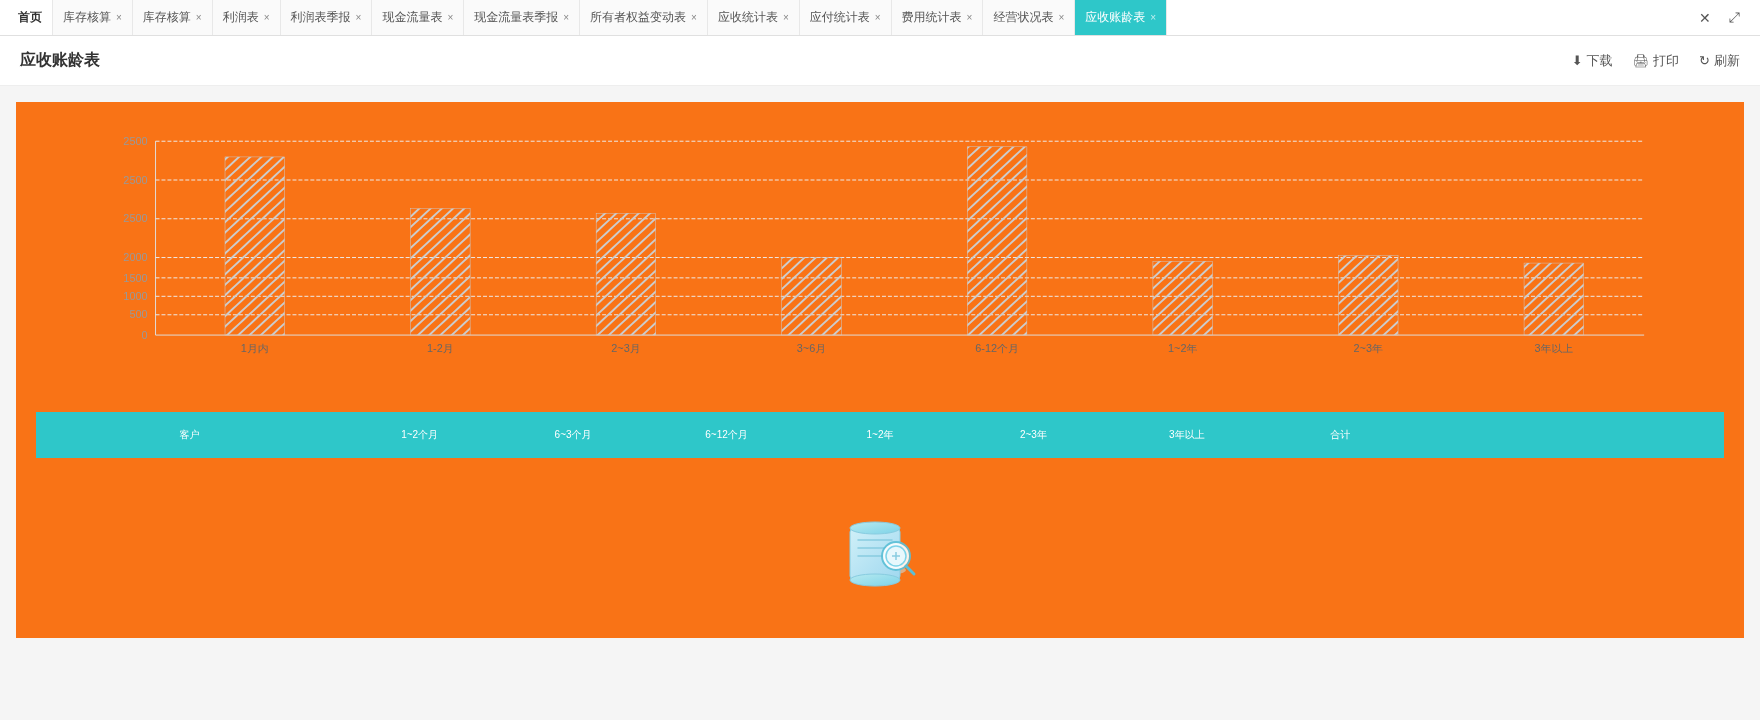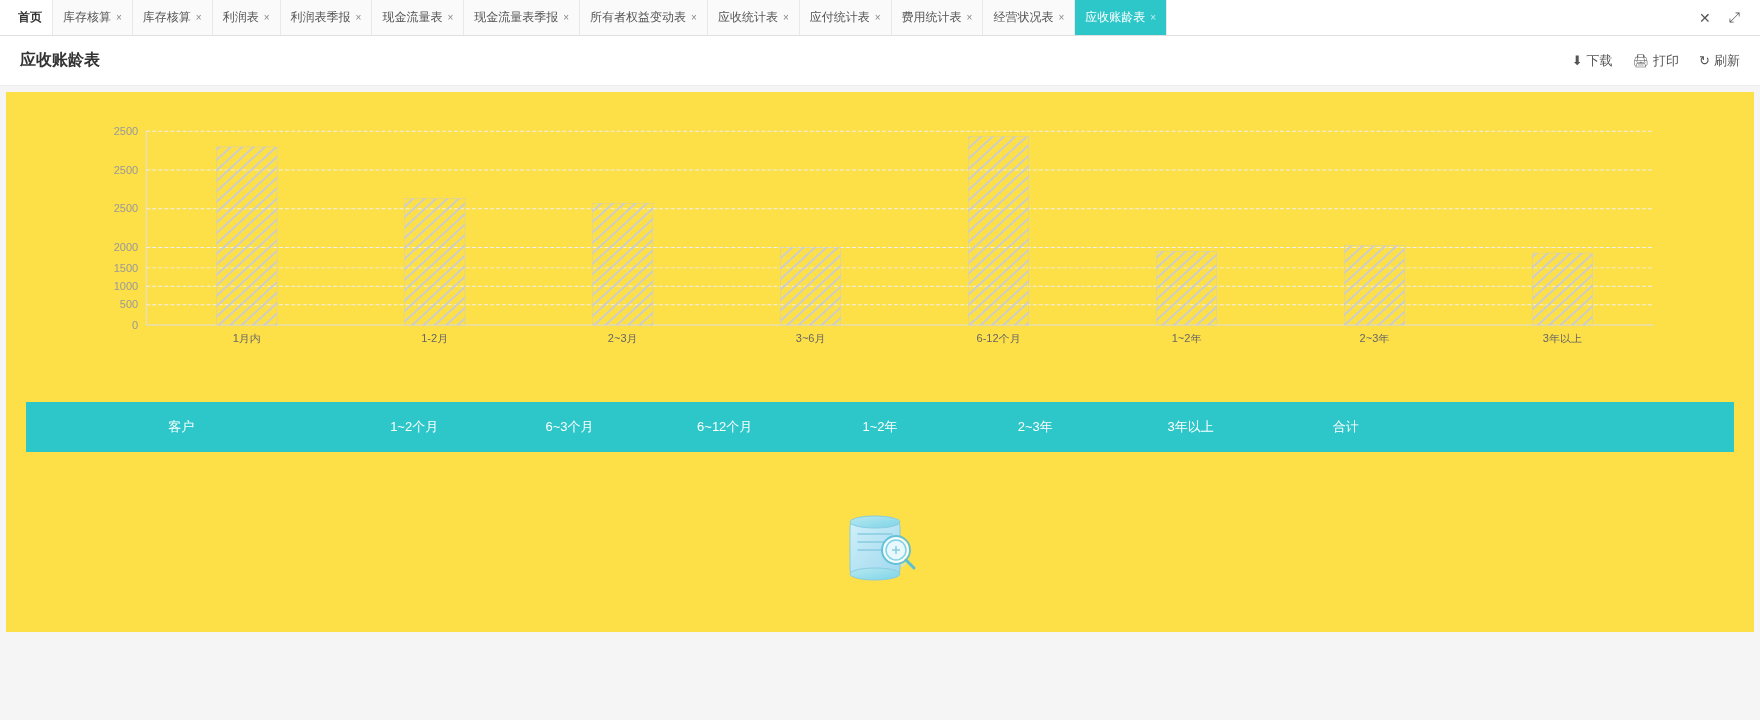--- a/index.html
+++ b/index.html
@@ -89,22 +89,22 @@
       gap: 4px;
       cursor: pointer;
       color: #555;
       font-size: 13px;
       background: none;
       border: none;
     }
 
     
     .main-content {
-      background: #fde047;
-      margin: 6px;
+      background: #f97316;
+      margin: 16px;
       padding: 20px;
     }
 
     
     .chart-area {
       width: 100%;
       height: 290px;
       position: relative;
       padding: 10px 60px 40px 60px;
     }
@@ -112,21 +112,21 @@
       width: 100%;
       height: 100%;
     }
 
     
     .table-header {
       display: grid;
       grid-template-columns: 2fr 1fr 1fr 1fr 1fr 1fr 1fr 1fr 1fr 1fr;
       background: #2ec7c9;
       color: #fff;
-      font-size: 13px;
+      font-size: 10px;
     }
     .table-header-cell {
       padding: 16px 10px;
       text-align: center;
       font-weight: normal;
     }
 
     
     .empty-state {
       display: flex;

